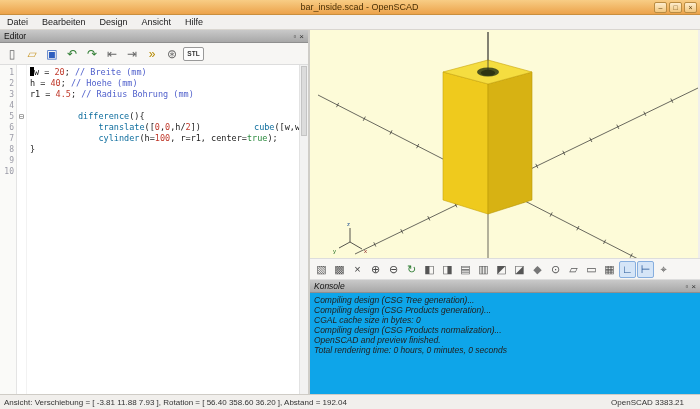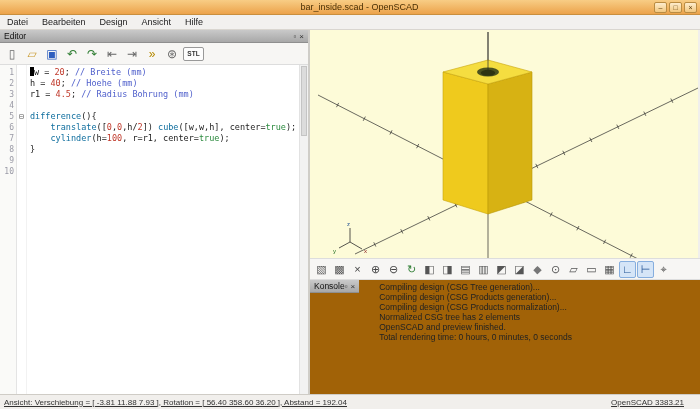--- a/index.html
+++ b/index.html
@@ -35,40 +35,40 @@
   .code { flex:1; display:flex; font-family:"DejaVu Sans Mono", monospace; font-size:8.5px; line-height:11px; background:#fff; position:relative; min-height:0; }
   .gutter { width:17px; flex:0 0 17px; background:#fafaf8; border-right:1px solid #e4e4e4; text-align:right; padding:2px 2px 0 0; color:#9a9aa6; font-size:8px; }
   .gutter div { height:11px; }
   .foldcol { width:10px; flex:0 0 10px; background:#fff; border-right:1px solid #f2f2f2; padding-top:2px; text-align:center; color:#555; font-size:8px; }
   .foldcol div { height:11px; }
   .lines { flex:1; padding:2px 4px 0 3px; white-space:pre; overflow:hidden; }
   .code-line { height:11px; }
   .tok-p { color:#222; }
   .tok-n { color:#c0392b; }
   .tok-cm { color:#5161cc; }
-  .tok-k { color:#0f6e9e; }
+  .tok-k { color:#0f6e9e;margin-left:48px; }
   .tok-b { color:#2b8a3e; }
   .caret { display:inline-block; width:4px; height:9px; background:#000; vertical-align:-1px; }
   .vscroll { position:absolute; right:0; top:0; bottom:0; width:9px; background:#f2f2f2; border-left:1px solid #e2e2e2; }
   .vscroll .thumb { position:absolute; top:1px; left:1px; right:1px; height:70px; background:#dcdcdc; border:1px solid #c4c4c4; }
 
   
   .right { flex:1; display:flex; flex-direction:column; min-width:0; min-height:0; }
   .viewport { height:228px; flex:0 0 228px; position:relative; }
   .viewport svg { display:block; }
 
   .view-toolbar { height:22px; flex:0 0 22px; background:#f7f6f4; border-top:1px solid #ddd; border-bottom:1px solid #ddd; display:flex; align-items:center; gap:1px; padding:0 3px; }
   .view-toolbar .icon-btn { width:17px; height:17px; font-size:11px; }
 
-  .console { flex:1; display:flex; flex-direction:row; background:#a16207; min-height:0; }
-  .console-body { flex:1; padding:2px 20px; font-size:8.5px; line-height:10px; color:#222; overflow:hidden; }
+  .console { flex:1; display:flex; flex-direction:column; background:#0ea5e9; min-height:0;font-style:italic; }
+  .console-body { flex:1; padding:2px 4px; font-size:8.5px; line-height:10px; color:#222; overflow:hidden; }
   .console-line { height:10px; white-space:nowrap; }
 
   
-  .statusbar { height:15px; flex:0 0 15px; background:#f1efec; border-top:1px solid #cfccc6; display:flex; align-items:center; font-size:8px; color:#333; padding:0 6px 0 4px;text-decoration:underline; }
+  .statusbar { height:15px; flex:0 0 15px; background:#f1efec; border-top:1px solid #cfccc6; display:flex; align-items:center; font-size:8px; color:#333; padding:0 6px 0 4px; }
   .status-left { flex:1; white-space:nowrap; overflow:hidden; }
   .status-right { white-space:nowrap; padding-right:10px; }
 </style>
 </head>
 <body>
 
 <div class="window">
 
   <div class="titlebar">
     <span class="title">bar_inside.scad - OpenSCAD</span>
@@ -219,22 +219,22 @@
         <div class="dock-title">
           <span>Konsole</span>
           <span class="dockbtns">
             <span class="dockbtn">▫</span>
             <span class="dockbtn">×</span>
           </span>
         </div>
         <div class="console-body" id="console-body">
             <div class="console-line">Compiling design (CSG Tree generation)...</div>
             <div class="console-line">Compiling design (CSG Products generation)...</div>
+            <div class="console-line">CGAL cache size in bytes: 0</div>
             <div class="console-line">Compiling design (CSG Products normalization)...</div>
-            <div class="console-line">Normalized CSG tree has 2 elements</div>
             <div class="console-line">OpenSCAD and preview finished.</div>
             <div class="console-line">Total rendering time: 0 hours, 0 minutes, 0 seconds</div>
           </div>
       </div>
 
     </div>
   </div>
 
   <div class="statusbar">
     <span class="status-left">Ansicht: Verschiebung = [ -3.81 11.88 7.93 ], Rotation = [ 56.40 358.60 36.20 ], Abstand = 192.04</span>

